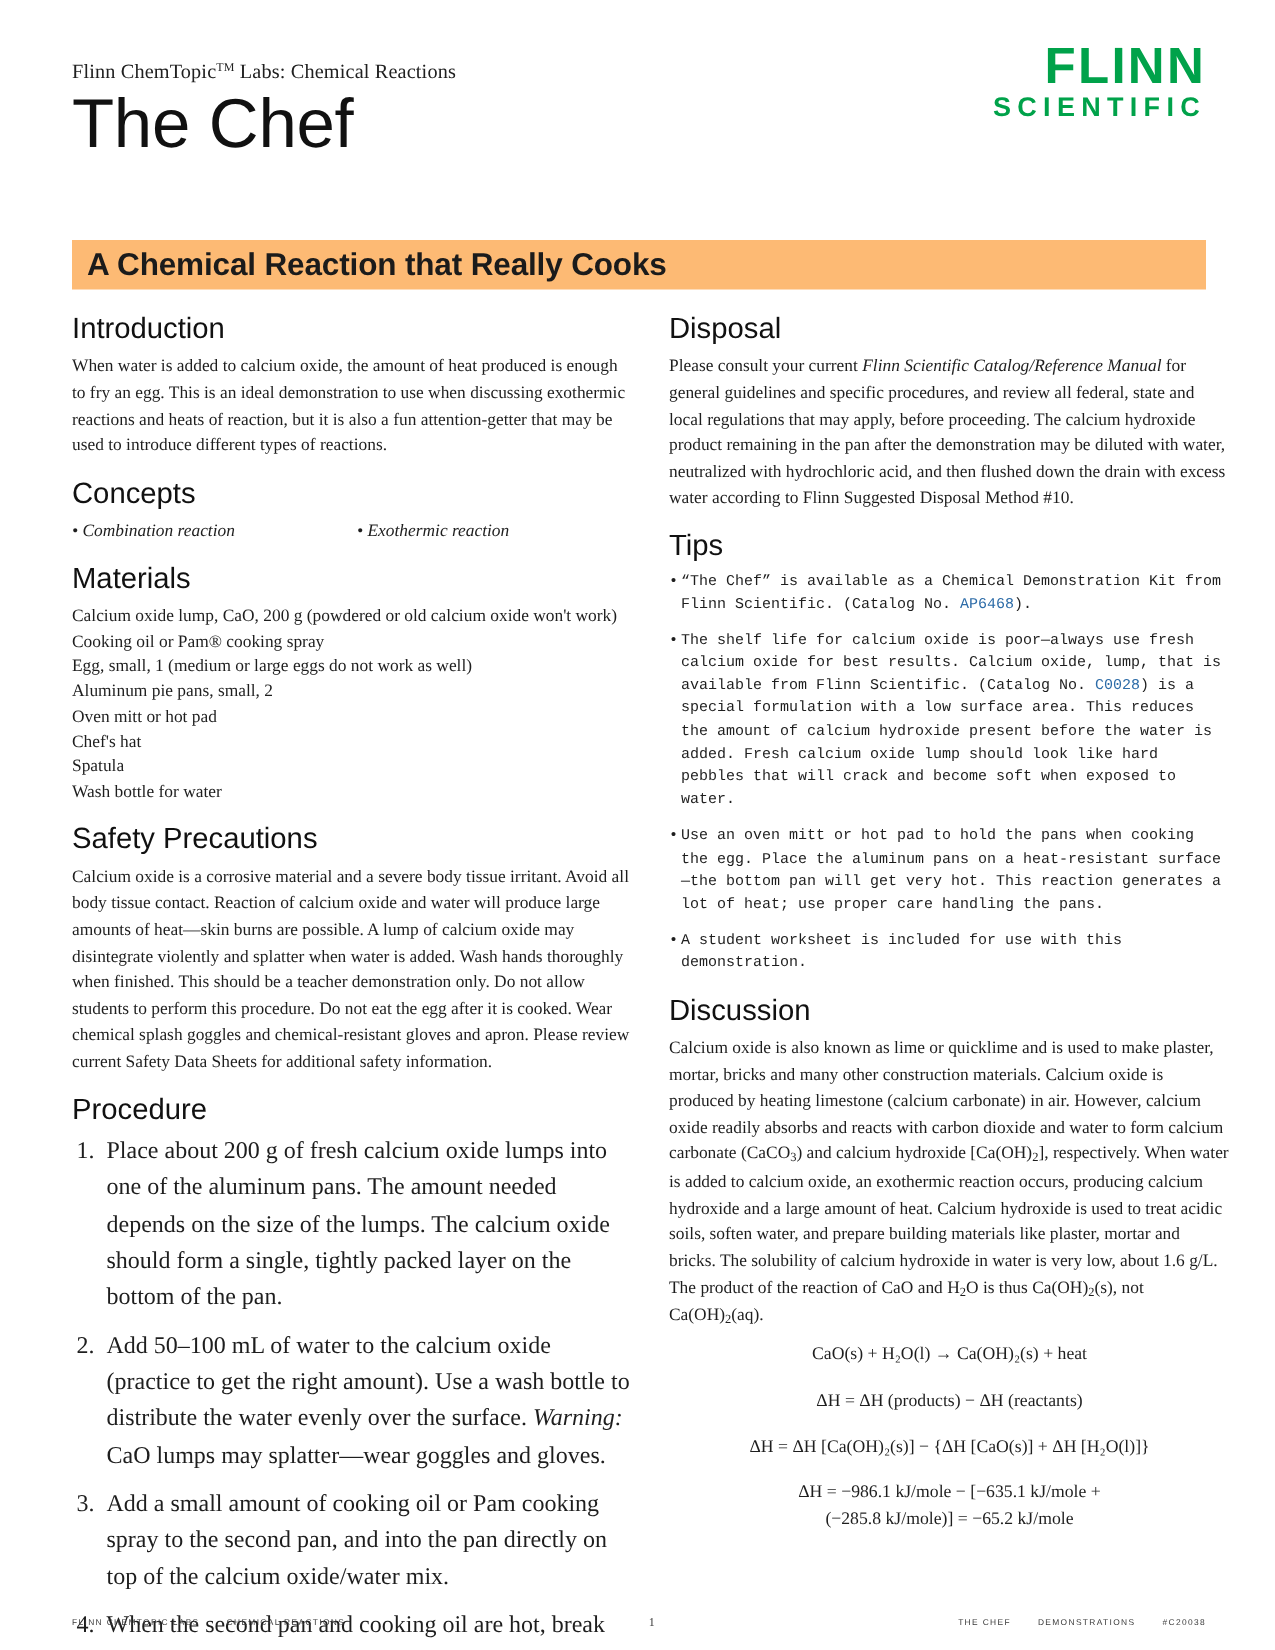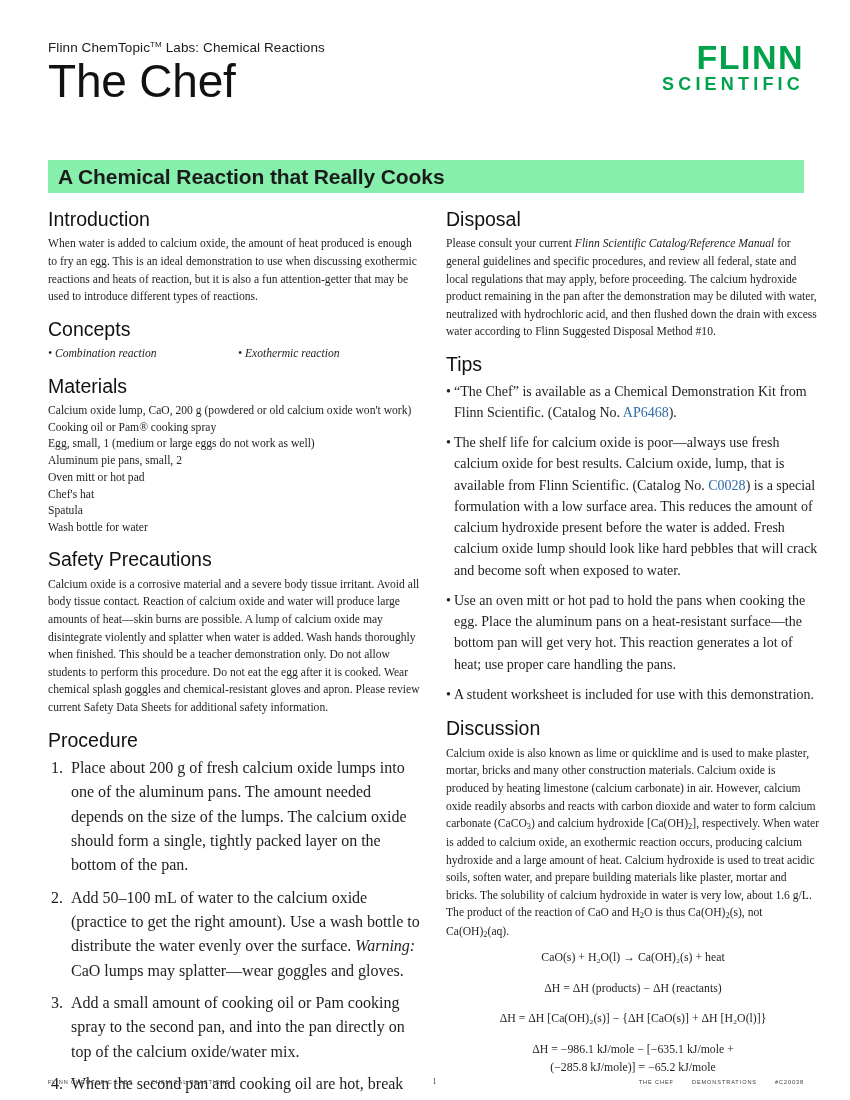--- a/index.html
+++ b/index.html
@@ -23,61 +23,61 @@
 
   
   .masthead {
     position: relative;
     padding: 40px 48px 0 48px;
     height: 150px;
   }
   .logo {
     position: absolute;
     right: 46px;
-    top: 40px;
+    top: 27px;
     text-align: right;
     line-height: 1;
     color: #00a24a;
     font-family: "Liberation Sans", sans-serif;
   }
   .logo .flinn {
     font-size: 34px;
     font-weight: bold;
     letter-spacing: 1.5px;
     display: block;
   }
   .logo .scientific {
     font-size: 18px;
     font-weight: bold;
     letter-spacing: 4.2px;
     display: block;
     margin-top: 1px;
   }
   .series-line {
-    font-family: Liberation Sans, sans-serif;
+    font-family: Liberation Serif, serif;
     font-size: 13.5px;
     color: #202020;
     letter-spacing: 0.1px;
     margin: 0 0 2px 0;
   }
   .series-line sup { font-size: 8px; vertical-align: 5px; }
   .doc-title {
     font-family: "Liberation Sans", sans-serif;
     font-size: 46px;
     font-weight: normal;
     color: #111;
     margin: 2px 0 0 0;
     line-height: 1.06;
     letter-spacing: -0.2px;
   }
 
   
   .banner {
     margin: 10px 46px 0 48px;
-    background: #86efac;
+    background: #fdba74;
     height: 33px;
     display: flex;
     align-items: center;
     padding-left: 10px;
   }
   .banner-text {
     font-family: "Liberation Sans", sans-serif;
     font-size: 21px;
     font-weight: bold;
     color: #1b1b1b;
@@ -150,22 +150,22 @@
     padding-left: 4px;
     color: #1e1e1e;
   }
 
   ul.tips {
     list-style: none;
     margin: 2px 0 0 0;
     padding: 0;
   }
   ul.tips li {
-    font-family: Liberation Serif, serif;
-    font-size: 14px;
+    font-family: Liberation Mono, monospace;
+    font-size: 10px;
     line-height: 1.52;
     margin-bottom: 9px;
     padding-left: 8px;
     position: relative;
     color: #1e1e1e;
   }
   ul.tips li:before {
     content: "\2022";
     position: absolute;
     left: 0;

